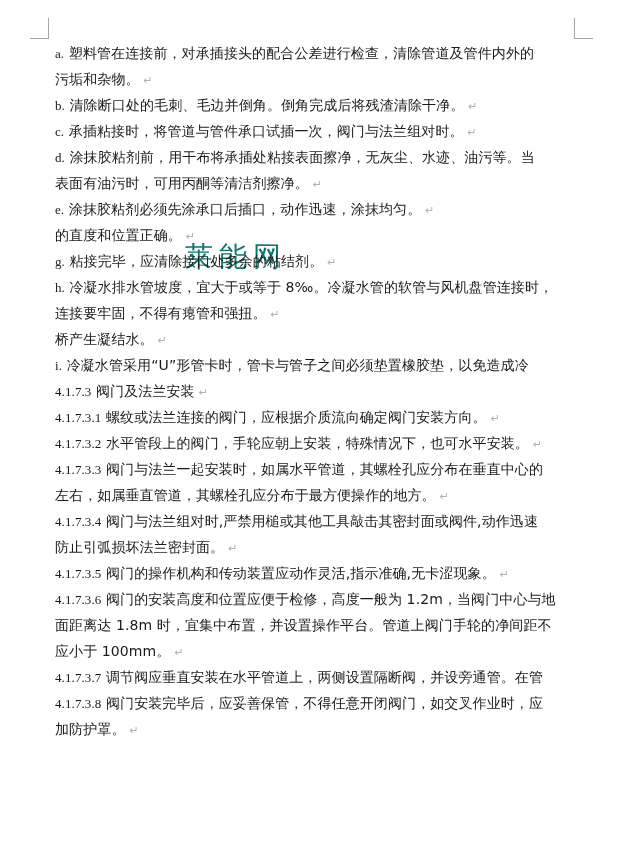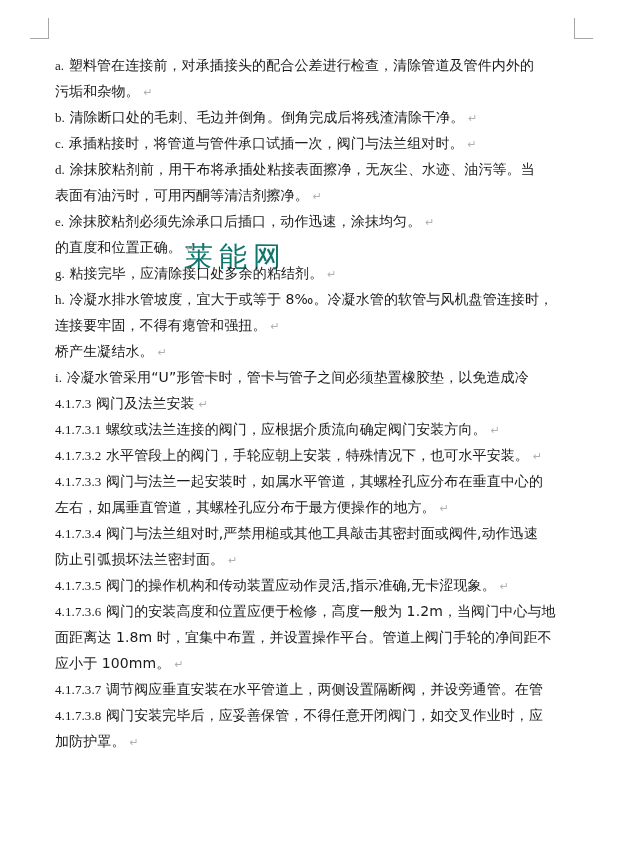--- a/index.html
+++ b/index.html
@@ -1,21 +1,21 @@
 <!DOCTYPE html>
 <html><head>
   <meta charset="utf-8">
   <style>
     html, body { margin: 0; padding: 0; background: #ffffff; }
     body { width: 622px; height: 851px; position: relative; overflow: hidden;
       font-family: "DejaVu Sans", "Liberation Sans", sans-serif; color: #1a1a1a; }
     .corner { position: absolute; border-color: #a6a6a6; border-style: solid; width: 18px; height: 20px; }
     .corner.tl { left: 30px; top: 18px; border-width: 0 1px 1px 0; }
     .corner.tr { left: 466px; top: 18px; border-width: 0 0 1px 1px; }
-    .page { position: absolute; left: 55px; top: 40px; width: 500px; margin-top: 12px; }
+    .page { position: absolute; left: 55px; top: 40px; width: 500px; }
     .line { height: 26px; line-height: 26px; font-size: 14px; white-space: nowrap; letter-spacing: 0.1px; }
     .mark { color: #b0b0b0; font-size: 11px; margin-left: 4px; }
     .num { font-family: "Liberation Serif", serif; font-size: 13px; }
     .watermark { position: absolute; left: 185px; top: 238px; font-size: 28px; color: #0f766e; font-family: "DejaVu Serif", serif; letter-spacing: 6px; }
   </style>
 </head>
 <body>
 
 <div class="corner tl"></div>
 <div class="corner tr" style="left:574px;"></div>

